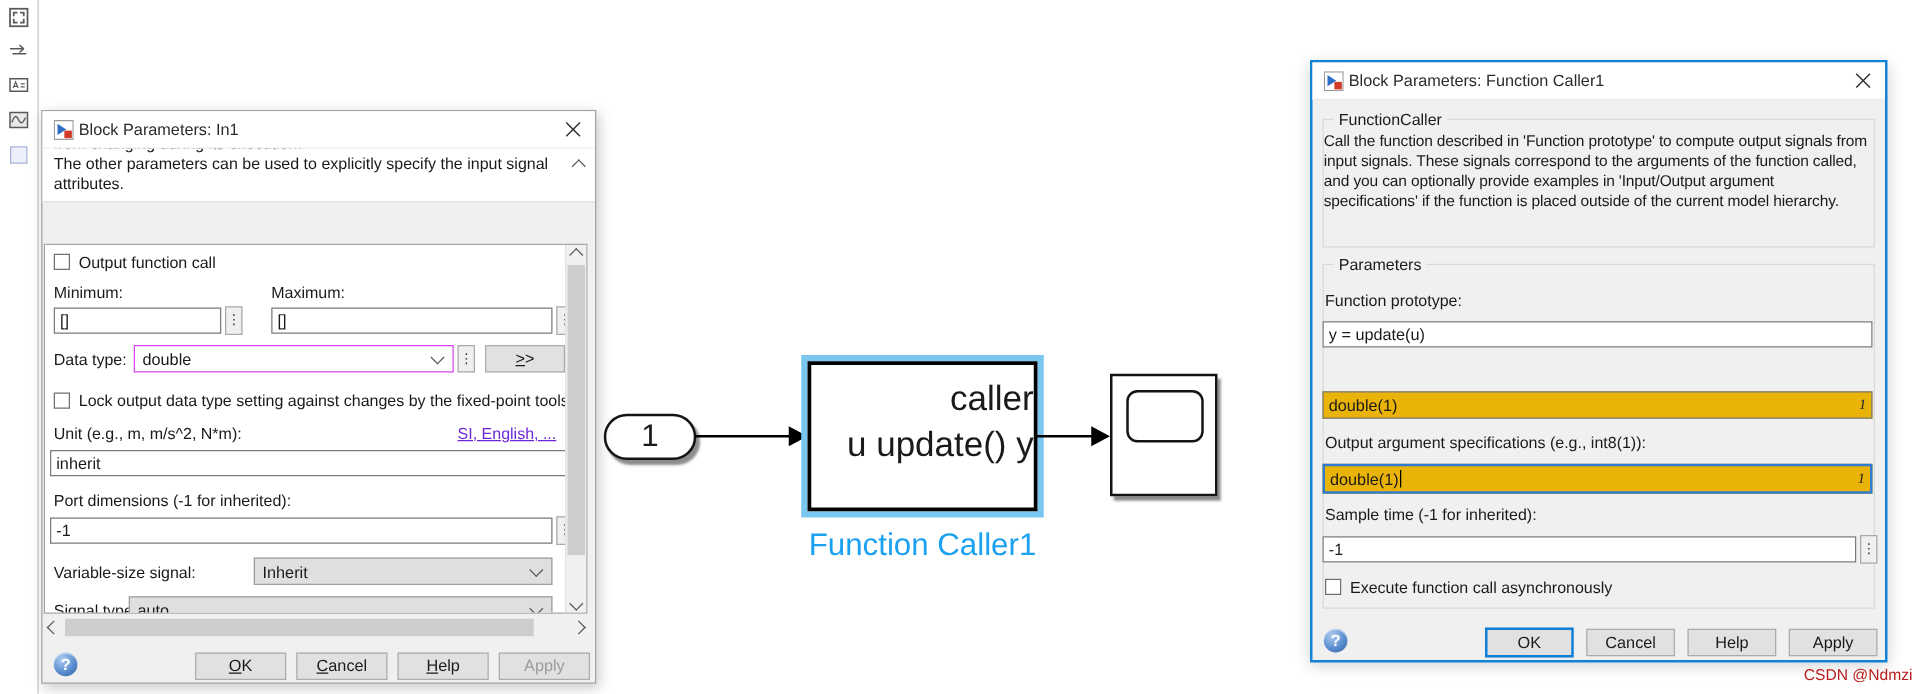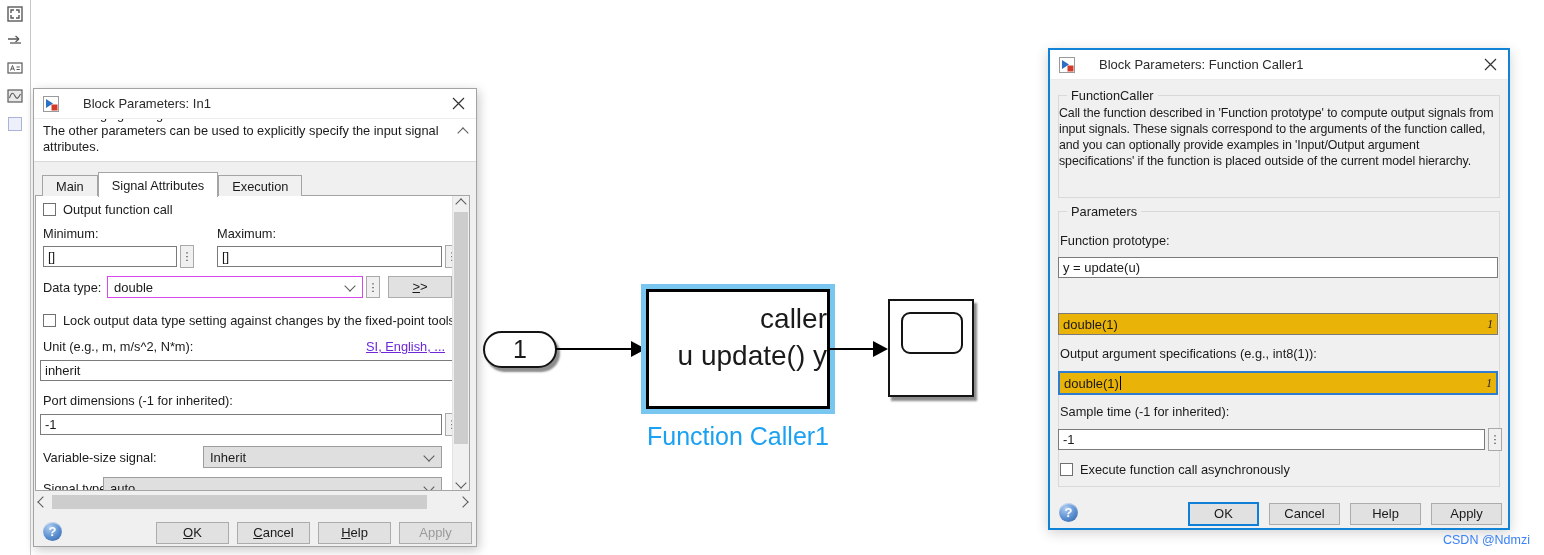--- a/index.html
+++ b/index.html
@@ -6,21 +6,21 @@
     background:#ffffff;font-family:"Liberation Sans",sans-serif;color:#1a1a1a;}
 
   
   .palette{position:absolute;left:0;top:0;width:30px;height:555px;background:#fff;
     border-right:1px solid #c8c8c8;}
   .pal-ic{position:absolute;left:5px;width:20px;height:20px;display:flex;
     align-items:center;justify-content:center;}
 
   
   .titlebar{position:absolute;left:0;right:0;top:0;height:30px;background:#fff;
-    display:flex;align-items:center;padding:0 9px;box-sizing:border-box;gap:24px;
+    display:flex;align-items:center;padding:0 9px;box-sizing:border-box;gap:4px;
     border-bottom:1px solid #ececec;}
   .title-txt{font-size:13px;color:#2b2b2b;white-space:nowrap;}
   .close-x{margin-left:auto;width:18px;height:18px;display:flex;align-items:center;
     justify-content:center;}
   .blkicon{width:16px;height:16px;flex:0 0 16px;}
   .tf{position:absolute;box-sizing:border-box;border:1px solid #7b7b7b;background:#fff;
     font-size:13px;display:flex;align-items:center;padding:0 4px;overflow:hidden;white-space:nowrap;}
   .tf.cream{background:#eab308;}
   .dim-badge{position:absolute;right:4px;top:0;bottom:0;display:flex;align-items:center;
     font-style:italic;font-size:11.5px;color:#222;font-family:"Liberation Serif",serif;}
@@ -97,21 +97,21 @@
     border-bottom:8px solid transparent;border-left:15px solid #000;}
   .caller{position:absolute;left:646px;top:289px;width:184px;height:120px;background:#fff;
     border:3px solid #000;box-sizing:border-box;box-shadow:0 0 0 5px #79c6f0;
     text-align:right;font-size:28px;line-height:37px;padding-top:8px;}
   .caller-name{position:absolute;left:628px;top:422px;width:220px;text-align:center;
     font-size:25px;color:#1aa1f2;}
   .scope{position:absolute;left:888px;top:299px;width:86px;height:98px;background:#fff;
     border:2px solid #141414;box-sizing:border-box;box-shadow:3px 4px 2px rgba(45,45,45,.55);}
   .scope .screen{position:absolute;left:11px;top:11px;width:62px;height:42px;
     border:2px solid #141414;border-radius:9px;box-sizing:border-box;}
-  .watermark{position:absolute;right:14px;top:533px;font-size:12.5px;color:#3b82f6;}
+  .watermark{position:absolute;right:14px;top:533px;font-size:12.5px;color:#b91c1c;}
 </style>
 </head>
 <body>
 
 <div class="palette">
   <div class="pal-ic" style="top:4px">
     <svg width="18" height="18" viewBox="0 0 18 18" fill="none" stroke="#5a5a5a" stroke-width="1.4">
       <rect x="2" y="2" width="14" height="14"></rect>
       <path d="M5 8 L5 5 L8 5 M10 5 L13 5 L13 8 M13 10 L13 13 L10 13 M8 13 L5 13 L5 10"></path>
     </svg>
@@ -176,25 +176,20 @@
   </div>
 
   <div class="desc-area">
     <div class="inner">
       <span>from changing during its execution.</span><br>
       <span>The other parameters can be used to explicitly specify the input signal attributes.</span>
     </div>
     <span class="desc-up"><span class="chev up"></span></span>
   </div>
 
-  <div class="tabs">
-    <div class="tab">Main</div>
-    <div class="tab active">Signal Attributes</div>
-    <div class="tab">Execution</div>
-  </div>
 
   <div class="panel">
     <div class="cb-row" style="left:7px;top:6px">
       <span class="cb"></span>
       <span>Output function call</span>
     </div>
 
     <div class="lbl" style="left:7px;top:30px">Minimum:</div>
     <div class="lbl" style="left:181px;top:30px">Maximum:</div>
     <div class="tf" style="left:7px;top:50px;width:134px;height:21px">[]</div>

